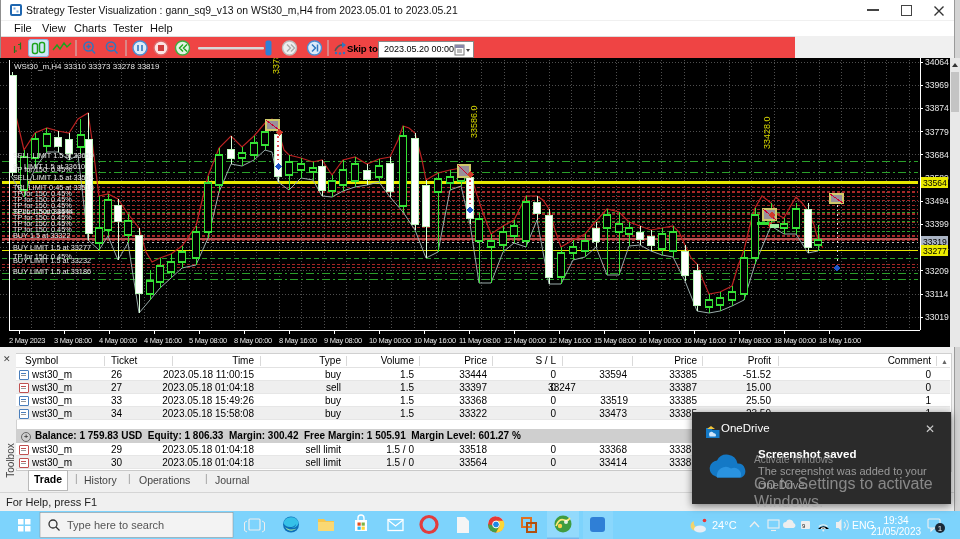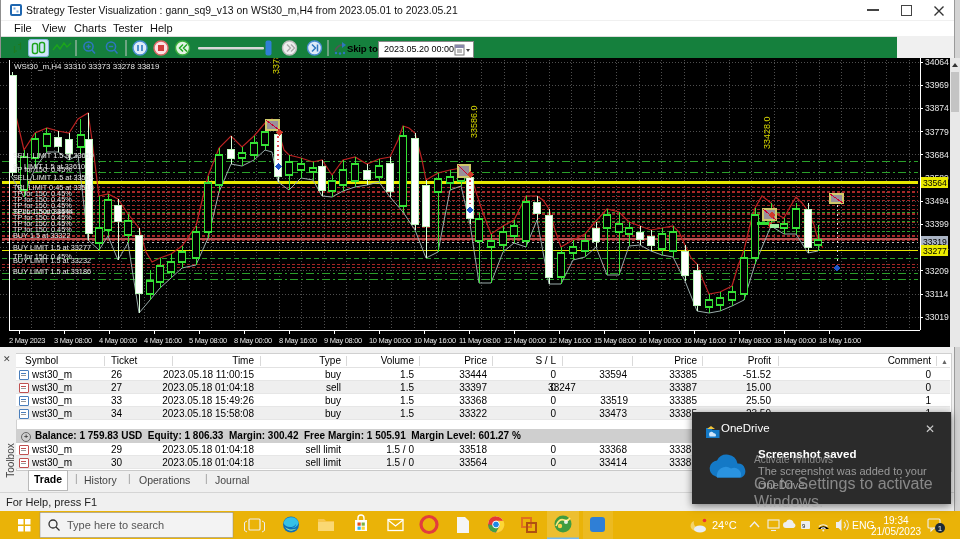--- a/index.html
+++ b/index.html
@@ -23,21 +23,21 @@
     <path d="M1.5 1.5 L10.5 10.5 M10.5 1.5 L1.5 10.5" stroke="#333" stroke-width="1.4"></path>
   </svg>
 
 <div class="abs" style="left:1px;top:21px;width:953px;height:15px;background:#fff;"></div>
 <div class="abs" style="left:14px;top:22px;font-size:11px;color:#111;">File</div>
 <div class="abs" style="left:42px;top:22px;font-size:11px;color:#111;">View</div>
 <div class="abs" style="left:74px;top:22px;font-size:11px;color:#111;">Charts</div>
 <div class="abs" style="left:113px;top:22px;font-size:11px;color:#111;">Tester</div>
 <div class="abs" style="left:150px;top:22px;font-size:11px;color:#111;">Help</div>
 
-<div class="abs" style="left:1px;top:36px;width:896px;height:22px;background:#15803d;border-top:1px solid #dcdcdc;border-bottom:1px solid #cfcfcf;">
+<div class="abs" style="left:1px;top:36px;width:794px;height:22px;background:#ef4444;border-top:1px solid #dcdcdc;border-bottom:1px solid #cfcfcf;">
 <svg width="470" height="22" viewBox="0 0 470 22" style="position:absolute;left:0;top:0;" font-family="Liberation Sans, sans-serif">
 <g stroke="#1f7a1f" stroke-width="1.2" fill="none">
         <path d="M13.5 9 v7 M13.5 14 h2.5 M19.5 5.5 v7 M19.5 7.5 h-2.5"></path>
         <path d="M19.5 12.5 l0 0"></path>
       </g>
 <rect x="27.5" y="2.5" width="20" height="17" fill="#cfe6f9" stroke="#88b8e0" stroke-width="1" rx="2"></rect>
 <rect x="31.5" y="6.5" width="5" height="10" fill="none" stroke="#1ca41c" stroke-width="1.5" rx="2"></rect>
 <rect x="38.5" y="5.5" width="5" height="10" fill="none" stroke="#1ca41c" stroke-width="1.5" rx="2"></rect>
 <path d="M52 13 l4 -5 l3 4 l4 -6 l3 4 l4 -4" fill="none" stroke="#1ca41c" stroke-width="1.4"></path>
 <line x1="75" y1="3" x2="75" y2="19" stroke="#c8c8c8" stroke-width="1"></line>
@@ -578,21 +578,21 @@
 <div class="abs" style="left:84px;top:474px;font-size:10.5px;color:#444;">History</div>
 <div class="abs" style="left:75px;top:473px;font-size:10px;color:#999;">|</div>
 <div class="abs" style="left:128px;top:473px;font-size:10px;color:#999;">|</div>
 <div class="abs" style="left:139px;top:474px;font-size:10.5px;color:#444;">Operations</div>
 <div class="abs" style="left:205px;top:473px;font-size:10px;color:#999;">|</div>
 <div class="abs" style="left:215px;top:474px;font-size:10.5px;color:#444;">Journal</div>
 
 <div class="abs" style="left:0;top:492px;width:954px;height:19px;background:#f0f0f0;border-top:1px solid #d5d5d5;"></div>
 <div class="abs" style="left:6px;top:496px;font-size:11px;color:#222;">For Help, press F1</div>
 
-<div class="abs" style="left:0;top:511px;width:960px;height:28px;background:#eab308;">
+<div class="abs" style="left:0;top:511px;width:960px;height:28px;background:#7dd3fc;">
 <svg width="960" height="28" viewBox="0 0 960 28" style="position:absolute;left:0;top:0;" font-family="Liberation Sans, sans-serif">
 <g fill="#fff">
         <rect x="18" y="8" width="5.5" height="5.5"></rect>
         <rect x="25" y="8" width="5.5" height="5.5"></rect>
         <rect x="18" y="15" width="5.5" height="5.5"></rect>
         <rect x="25" y="15" width="5.5" height="5.5"></rect>
       </g>
 <rect x="40" y="1.5" width="193" height="25" fill="#f3f3f3" stroke="#888" stroke-width="0.5"></rect>
 <g stroke="#333" stroke-width="1.3" fill="none">
         <circle cx="53" cy="13" r="4"></circle>

